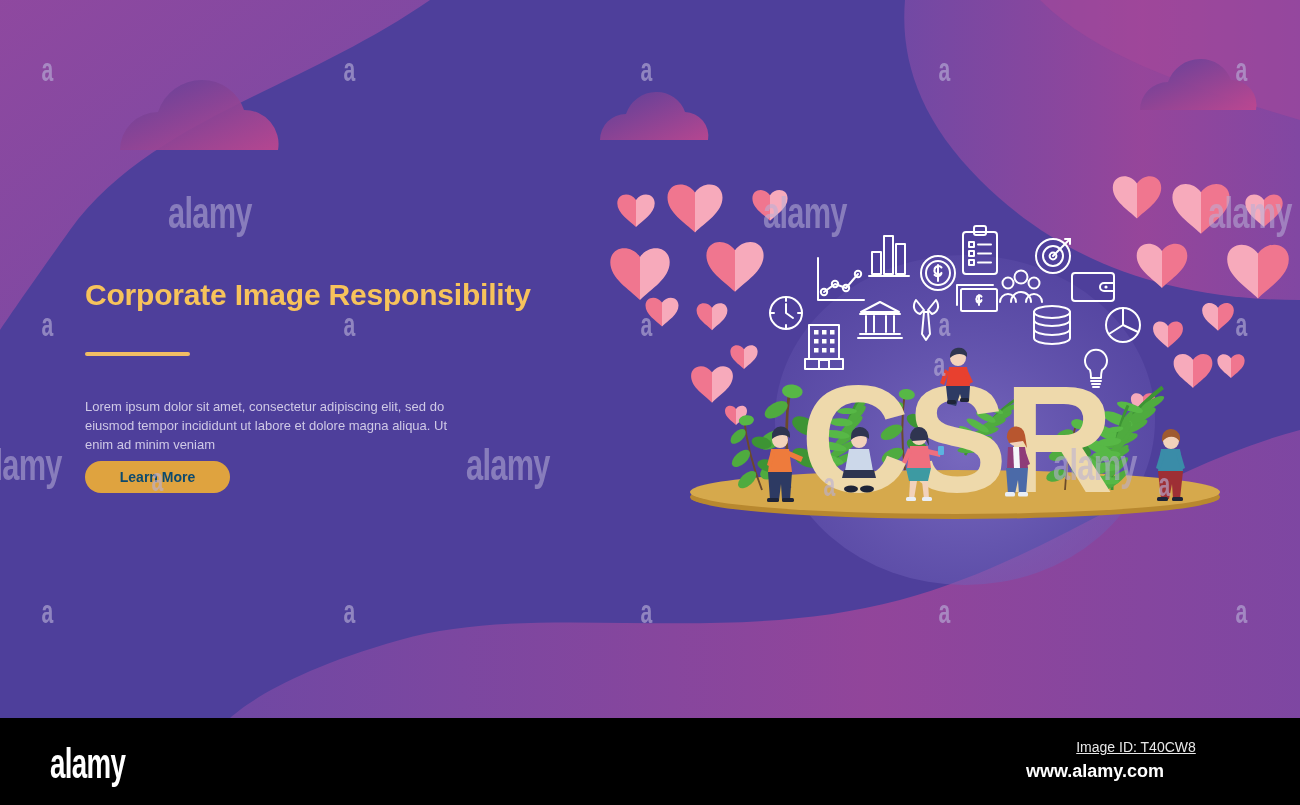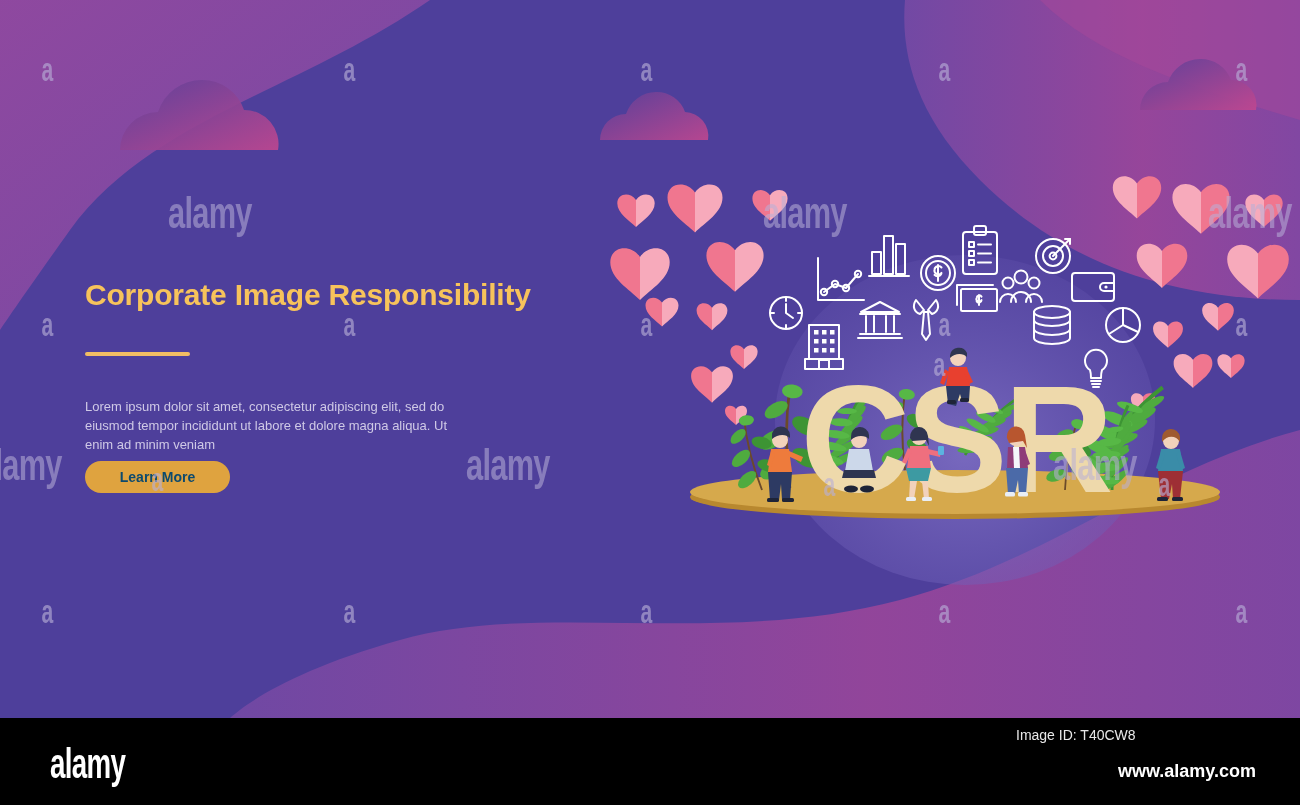--- a/index.html
+++ b/index.html
@@ -59,27 +59,27 @@
     position: absolute; left: 0; top: 718px;
     width: 1300px; height: 87px; background: #000;
   }
   #alamy-logo {
     position: absolute; left: 50px; top: 22px;
     color: #fff; font-family: "Liberation Sans", sans-serif;
     font-weight: bold; font-size: 42px; letter-spacing: -1px;
     transform: scaleX(.66); transform-origin: left center;
   }
   #image-id {
-    position: absolute; right: 44px; top: 9px;
-    color: #e8e8e8; font-size: 14px; text-align: left; width: 240px;
+    position: absolute; right: 44px; top: 21px;
+    color: #e8e8e8; font-size: 14px; text-align: center; width: 240px; text-decoration: underline;
   }
   #site-url {
-    position: absolute; right: 44px; top: 43px;
+    position: absolute; right: 34px; top: 43px;
     color: #ffffff; font-size: 18px; font-weight: bold;
-    text-align: right; width: 240px;
+    width: 240px;
   }
 </style>
 </head>
 <body>
 
 <div id="stage">
 
   <div id="canvas">
 
     <svg id="bgsvg" viewBox="0 0 1300 718">

